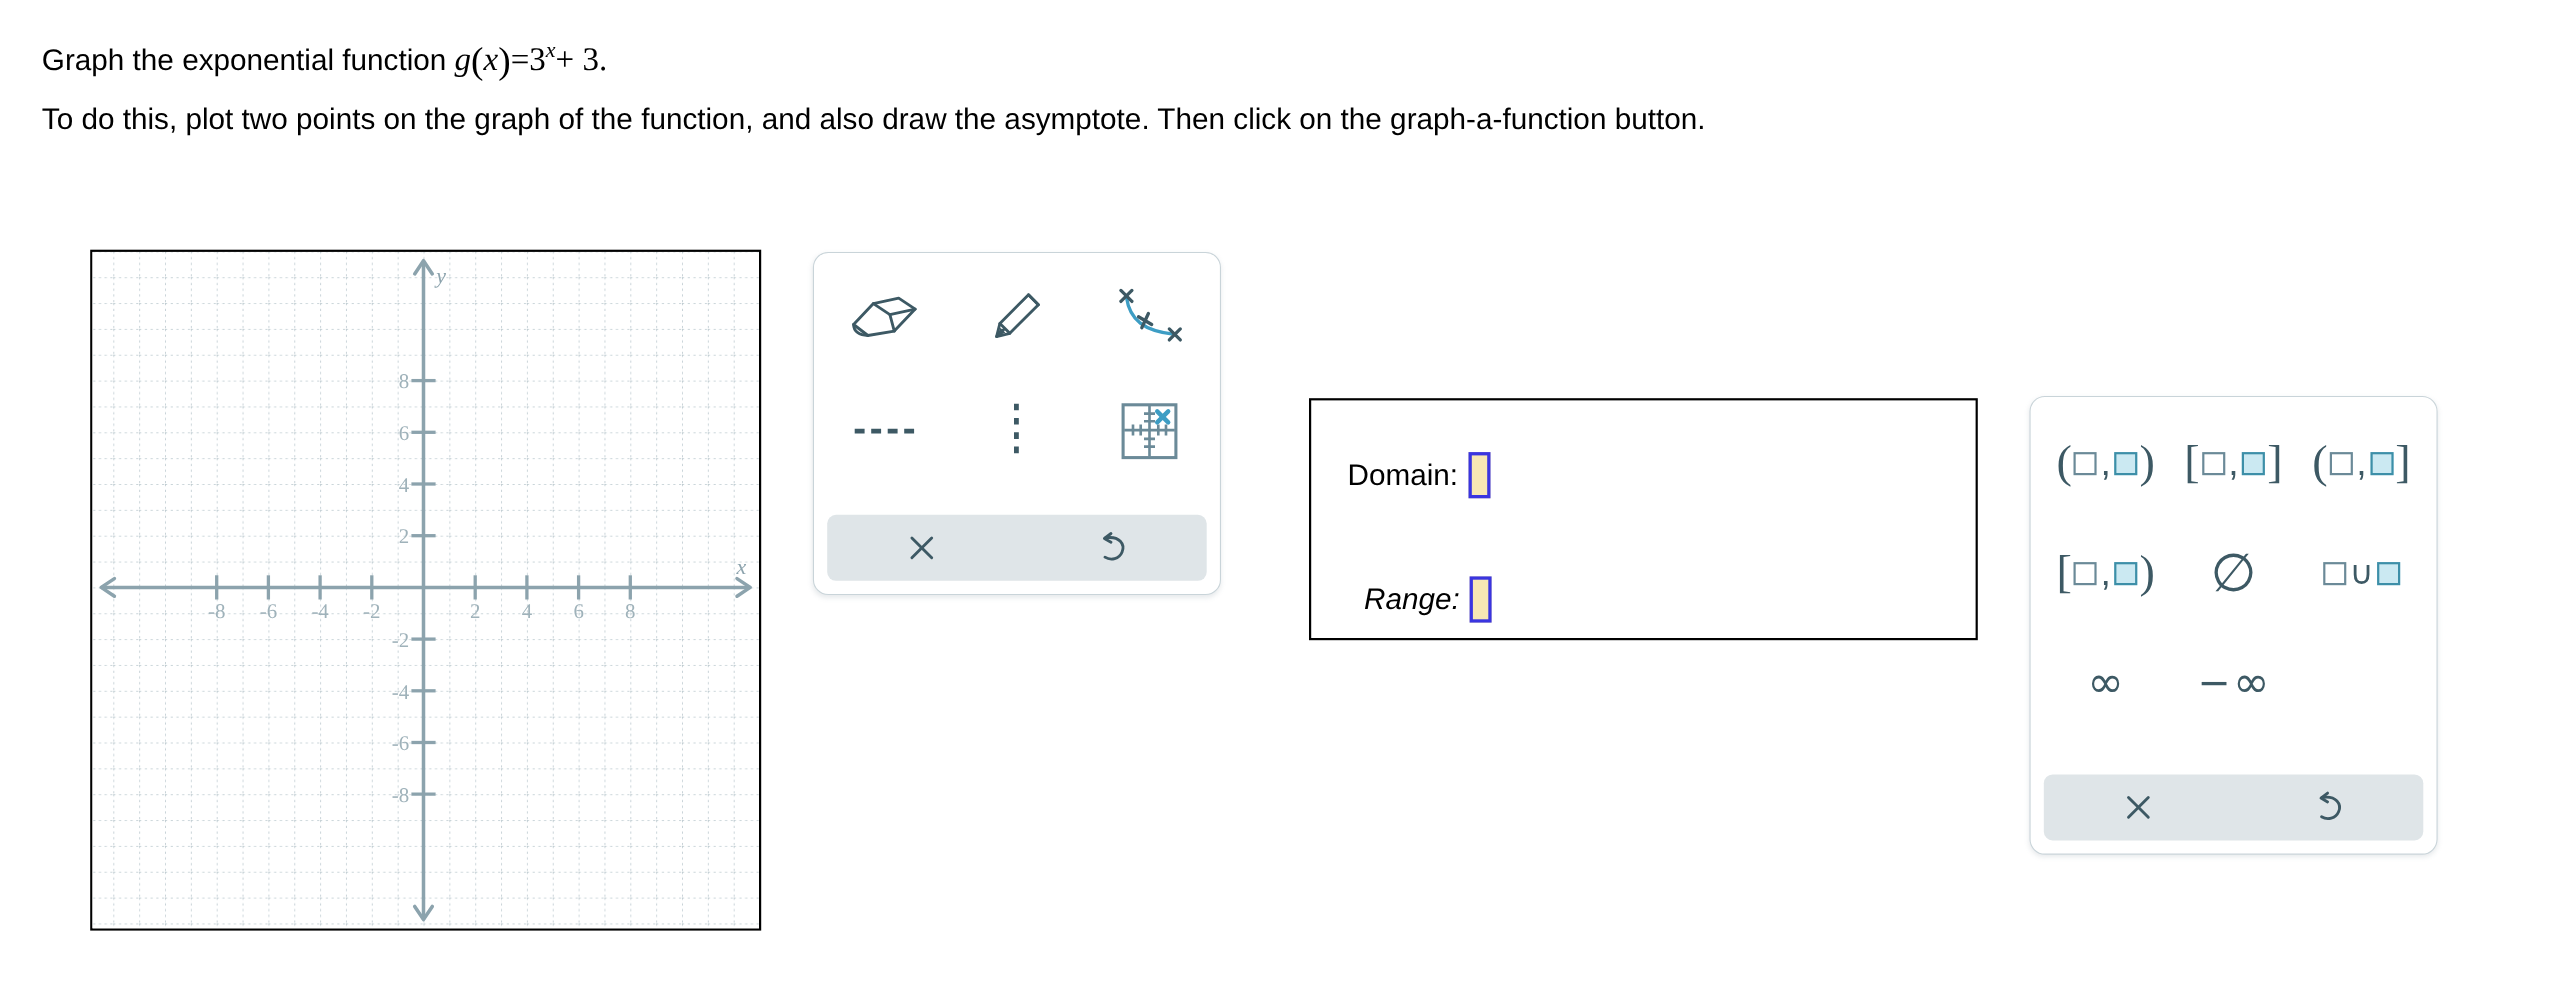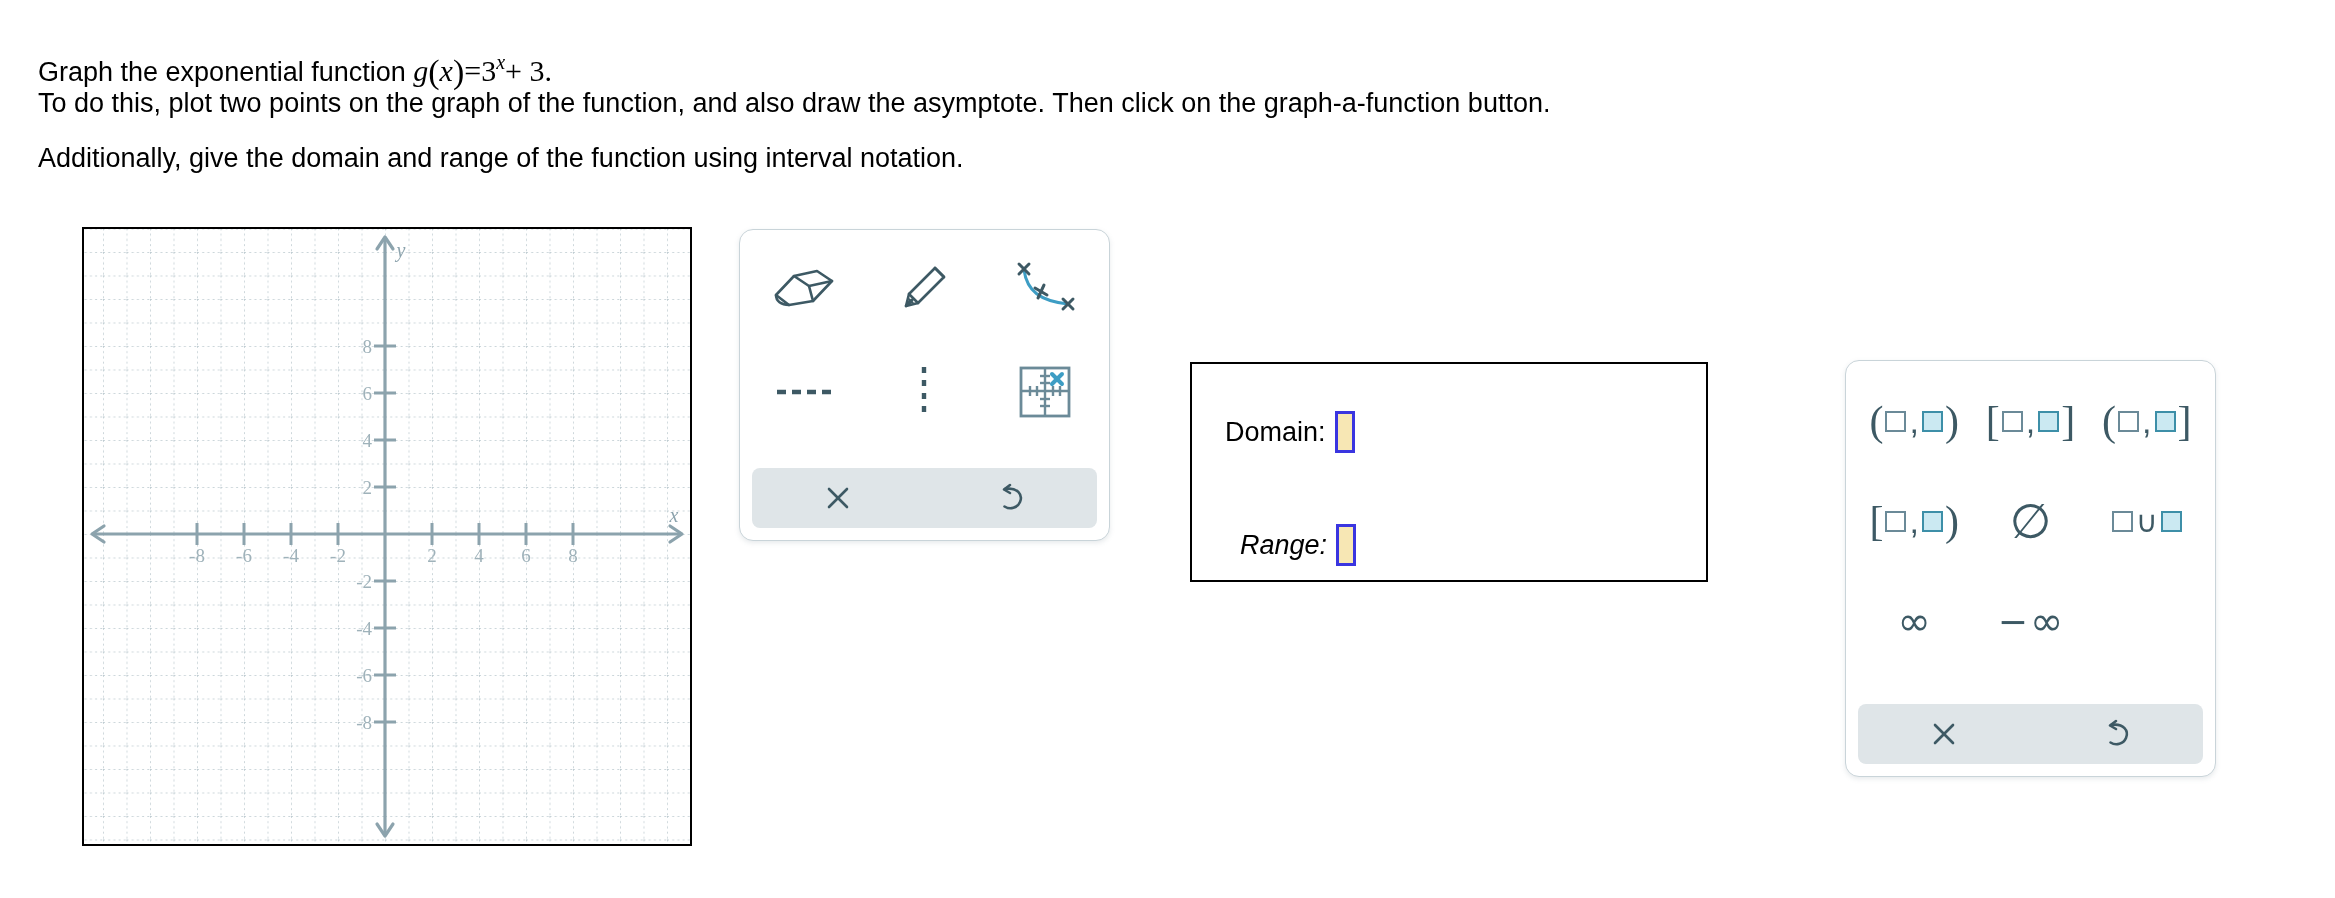--- a/index.html
+++ b/index.html
@@ -12,24 +12,24 @@
     height: 898px;
     position: relative;
     font-family: "Liberation Sans", sans-serif;
     overflow: hidden;
   }
 
   
   .prompt {
     position: absolute;
     left: 38px;
-    top: 47px;
+    top: 20px;
     color: #000000;
     font-size: 27px;
-    line-height: 31px;
+    line-height: 52px;
     white-space: nowrap;
   }
   .prompt-line { display: block; }
   .prompt-line.third { margin-top: 24px; }
 
   .mathtext {
     font-family: "Liberation Serif", serif;
     font-style: italic;
     font-size: 30px;
   }
@@ -107,21 +107,21 @@
     justify-content: center;
     cursor: pointer;
     height: 100%;
   }
 
   
   #answer-box {
     position: absolute;
     left: 1190px;
     top: 362px;
-    width: 518px;
+    width: 608px;
     height: 220px;
     border: 2px solid #000000;
     background: #ffffff;
     box-sizing: border-box;
   }
   .answer-row {
     position: absolute;
     display: flex;
     align-items: center;
   }
@@ -224,21 +224,20 @@
     margin-right: 2px;
     font-family: "DejaVu Sans", sans-serif;
   }
 </style>
 </head>
 <body>
 
 <div class="prompt">
   <span class="prompt-line"><span>Graph the exponential function </span><span class="mathtext">g</span><span class="math-paren">(</span><span class="mathtext">x</span><span class="math-paren">)</span><span class="math-roman">=</span><span class="math-roman">3</span><span class="math-sup">x</span><span class="math-roman">+ 3.</span></span>
   <span class="prompt-line">To do this, plot two points on the graph of the function, and also draw the asymptote. Then click on the graph-a-function button.</span>
-  <span class="prompt-line third">Additionally, give the domain and range of the function using interval notation.</span>
 </div>
 
 <div id="graph-panel">
   <svg id="graph-svg" width="606" height="615" viewBox="0 0 606 615">
     <defs>
       <pattern id="dotgrid" width="23.5" height="23.5" patternUnits="userSpaceOnUse" x="301" y="305">
         <line x1="0" y1="0" x2="23.5" y2="0" stroke="#b9c7cd" stroke-width="1.4" stroke-dasharray="2 3.2"></line>
         <line x1="0" y1="0" x2="0" y2="23.5" stroke="#b9c7cd" stroke-width="1.4" stroke-dasharray="2 3.2"></line>
       </pattern>
     </defs>

